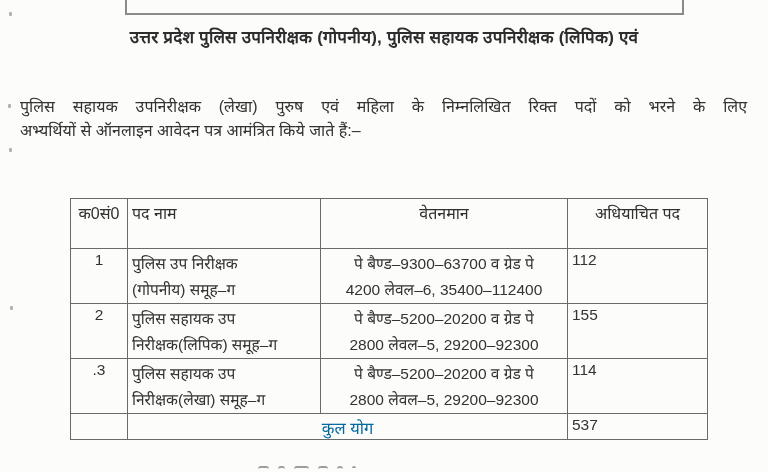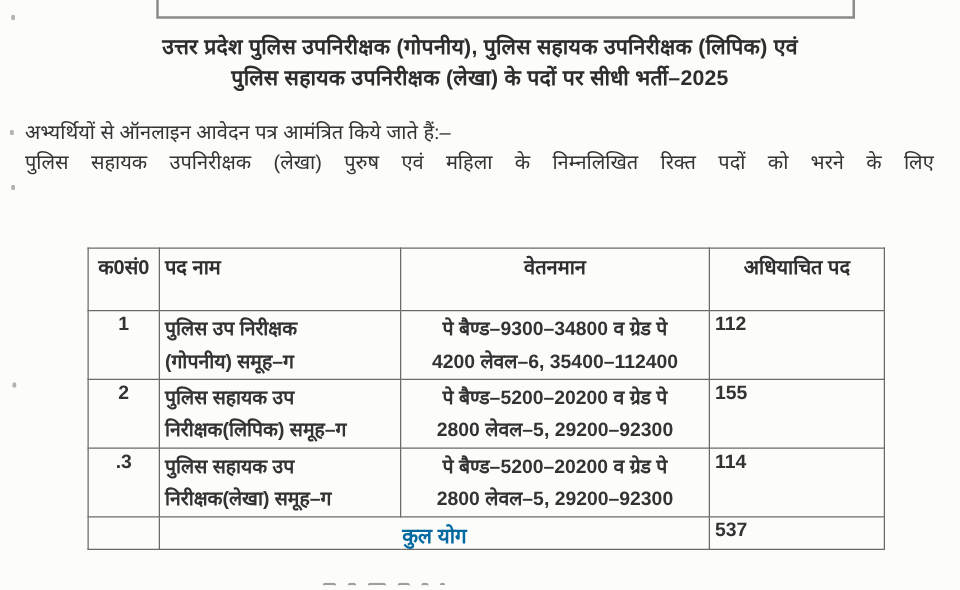--- a/index.html
+++ b/index.html
@@ -33,21 +33,21 @@
   .clause-num{margin-right:14px;font-weight:600;}
   
   .vtable{
     position:absolute;top:198px;left:70px;
     border-collapse:collapse;table-layout:fixed;
     font-size:15.5px;color:#333;
   }
   .vtable th,.vtable td{
     border:1.6px solid #6a6a6a;
     vertical-align:top;padding:2px 4px 0 4px;
-    font-weight:bold;
+    font-weight:normal;
   }
   .c1{width:57px;} .c2{width:193px;} .c3{width:247px;} .c4{width:140px;}
   .hrow th{height:46px;padding-top:3px;font-size:16px;color:#2f2f2f;text-align:center;}
   .hrow .h2{text-align:left;}
   .sno{text-align:center;}
   .post{text-align:left;padding-left:9px;line-height:26px;}
   .pay{text-align:center;line-height:26px;}
   .num{text-align:left;}
   .r1{height:52px;} .r2{height:48px;} .r3{height:51px;}
   .total-row{height:24px;}
@@ -70,26 +70,25 @@
 
   <div class="topbox"></div>
 
   <div class="speck" style="left:9px;top:12px;"></div>
   <div class="speck" style="left:8px;top:104px;"></div>
   <div class="speck" style="left:9px;top:148px;"></div>
   <div class="speck" style="left:10px;top:306px;"></div>
 
   <div class="title">
     <div>उत्तर प्रदेश पुलिस उपनिरीक्षक (गोपनीय), पुलिस सहायक उपनिरीक्षक (लिपिक) एवं</div>
-    <div>पुलिस सहायक उपनिरीक्षक (लेखा) के पदों पर सीधी भर्ती–2025</div>
   </div>
 
   <div class="para">
+    <div class="pl pl-just">पुलिस सहायक उपनिरीक्षक (लेखा) पुरुष एवं महिला के निम्नलिखित रिक्त पदों को भरने के लिए</div>
     <div class="pl">अभ्यर्थियों से ऑनलाइन आवेदन पत्र आमंत्रित किये जाते हैं:–</div>
-    <div class="pl pl-just">पुलिस सहायक उपनिरीक्षक (लेखा) पुरुष एवं महिला के निम्नलिखित रिक्त पदों को भरने के लिए</div>
   </div>
 
   <table class="vtable">
     <colgroup>
       <col class="c1">
         <col class="c2">
         <col class="c3">
         <col class="c4">
     </colgroup>
     <tbody>
@@ -99,21 +98,21 @@
       <th>वेतनमान</th>
       <th>अधियाचित पद</th>
     </tr>
     <tr class="r1">
       <td class="sno">1</td>
       <td class="post">
         <div>पुलिस उप निरीक्षक</div>
         <div>(गोपनीय)  समूह–ग</div>
       </td>
       <td class="pay">
-        <div>पे बैण्ड–9300–34800 व ग्रेड पे</div>
+        <div>पे बैण्ड–9300–63700 व ग्रेड पे</div>
         <div>4200 लेवल–6, 35400–112400</div>
       </td>
       <td class="num">112</td>
     </tr>
     <tr class="r2">
       <td class="sno">2</td>
       <td class="post">
         <div>पुलिस सहायक उप</div>
         <div>निरीक्षक(लिपिक) समूह–ग</div>
       </td>

